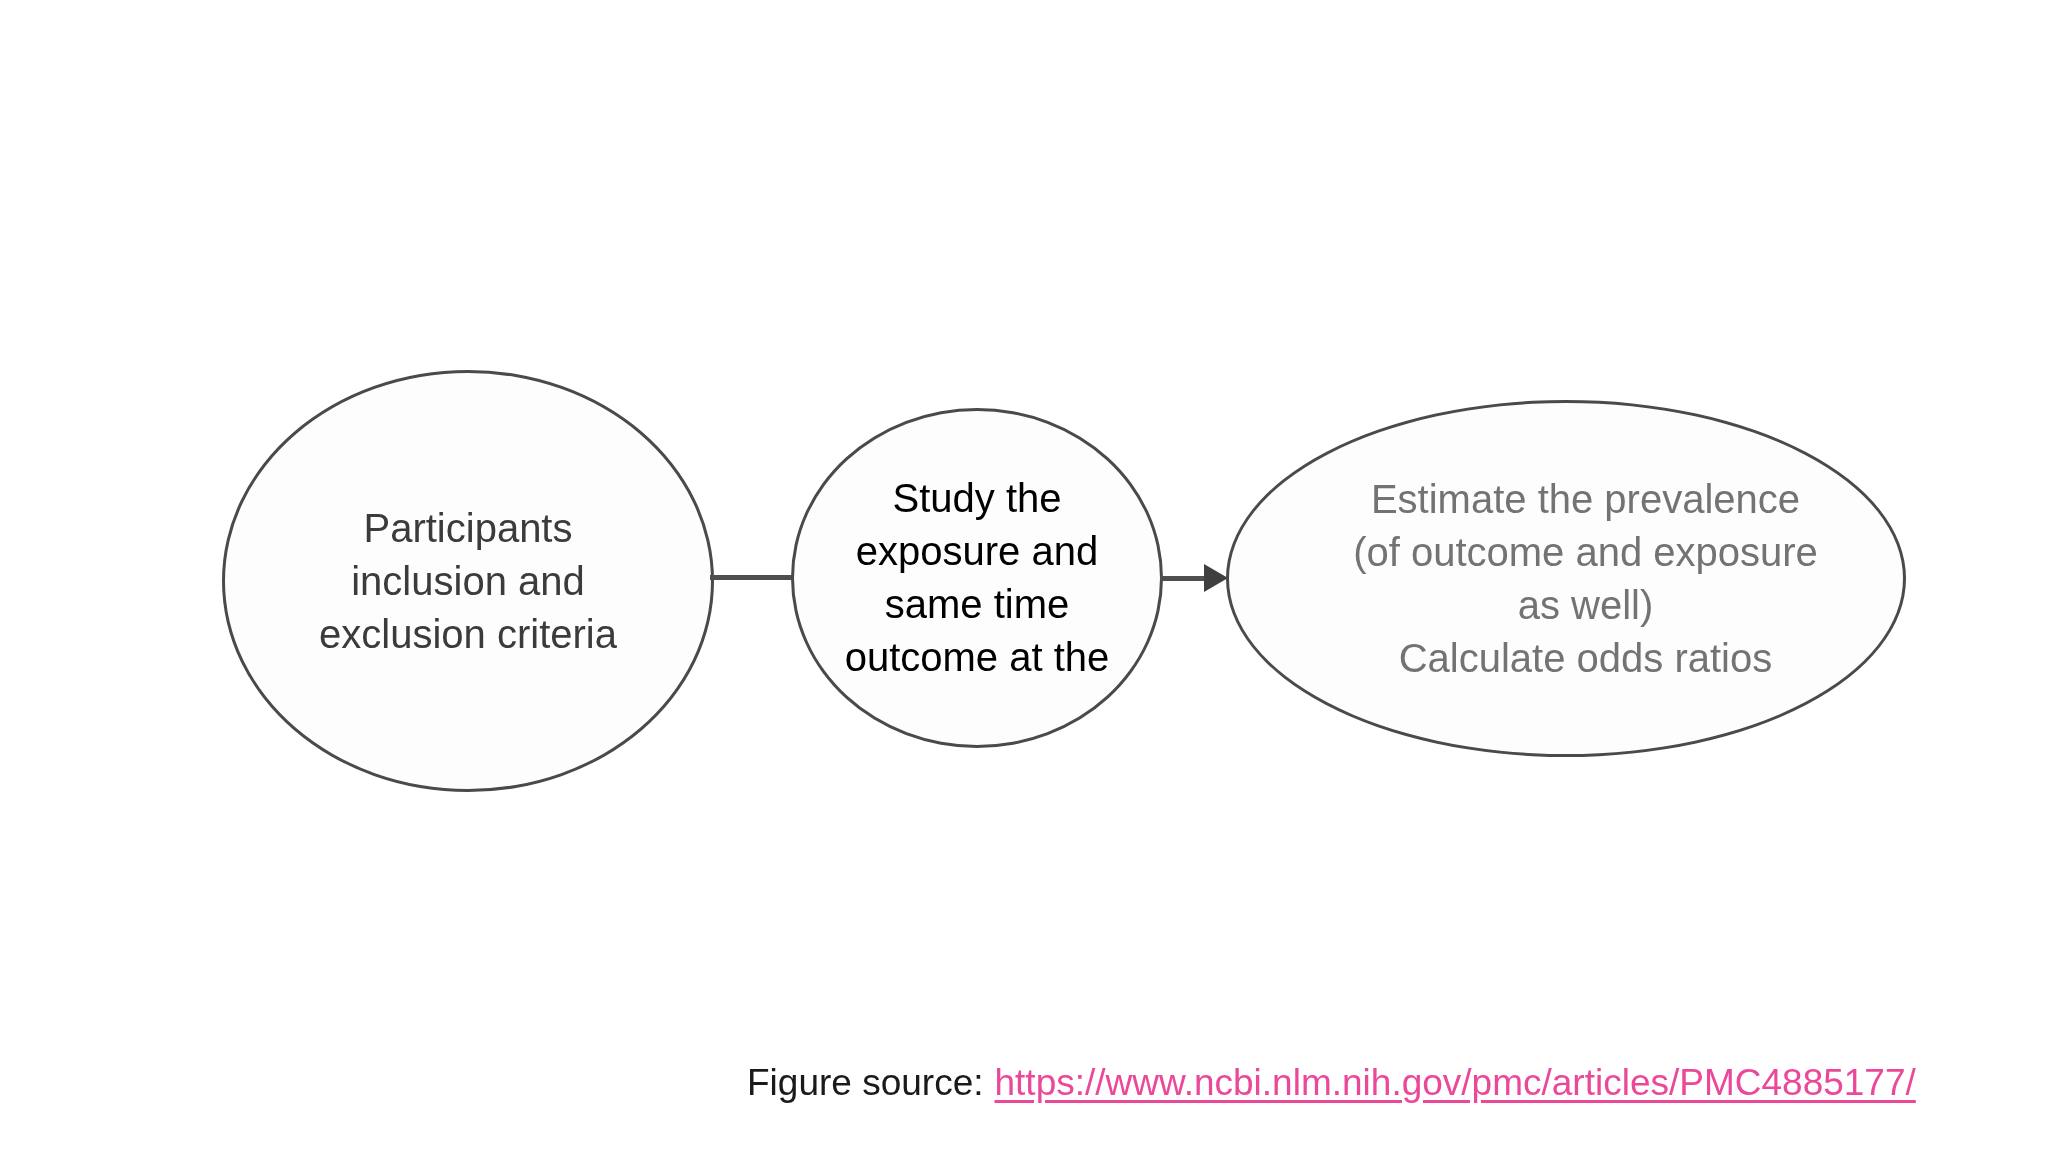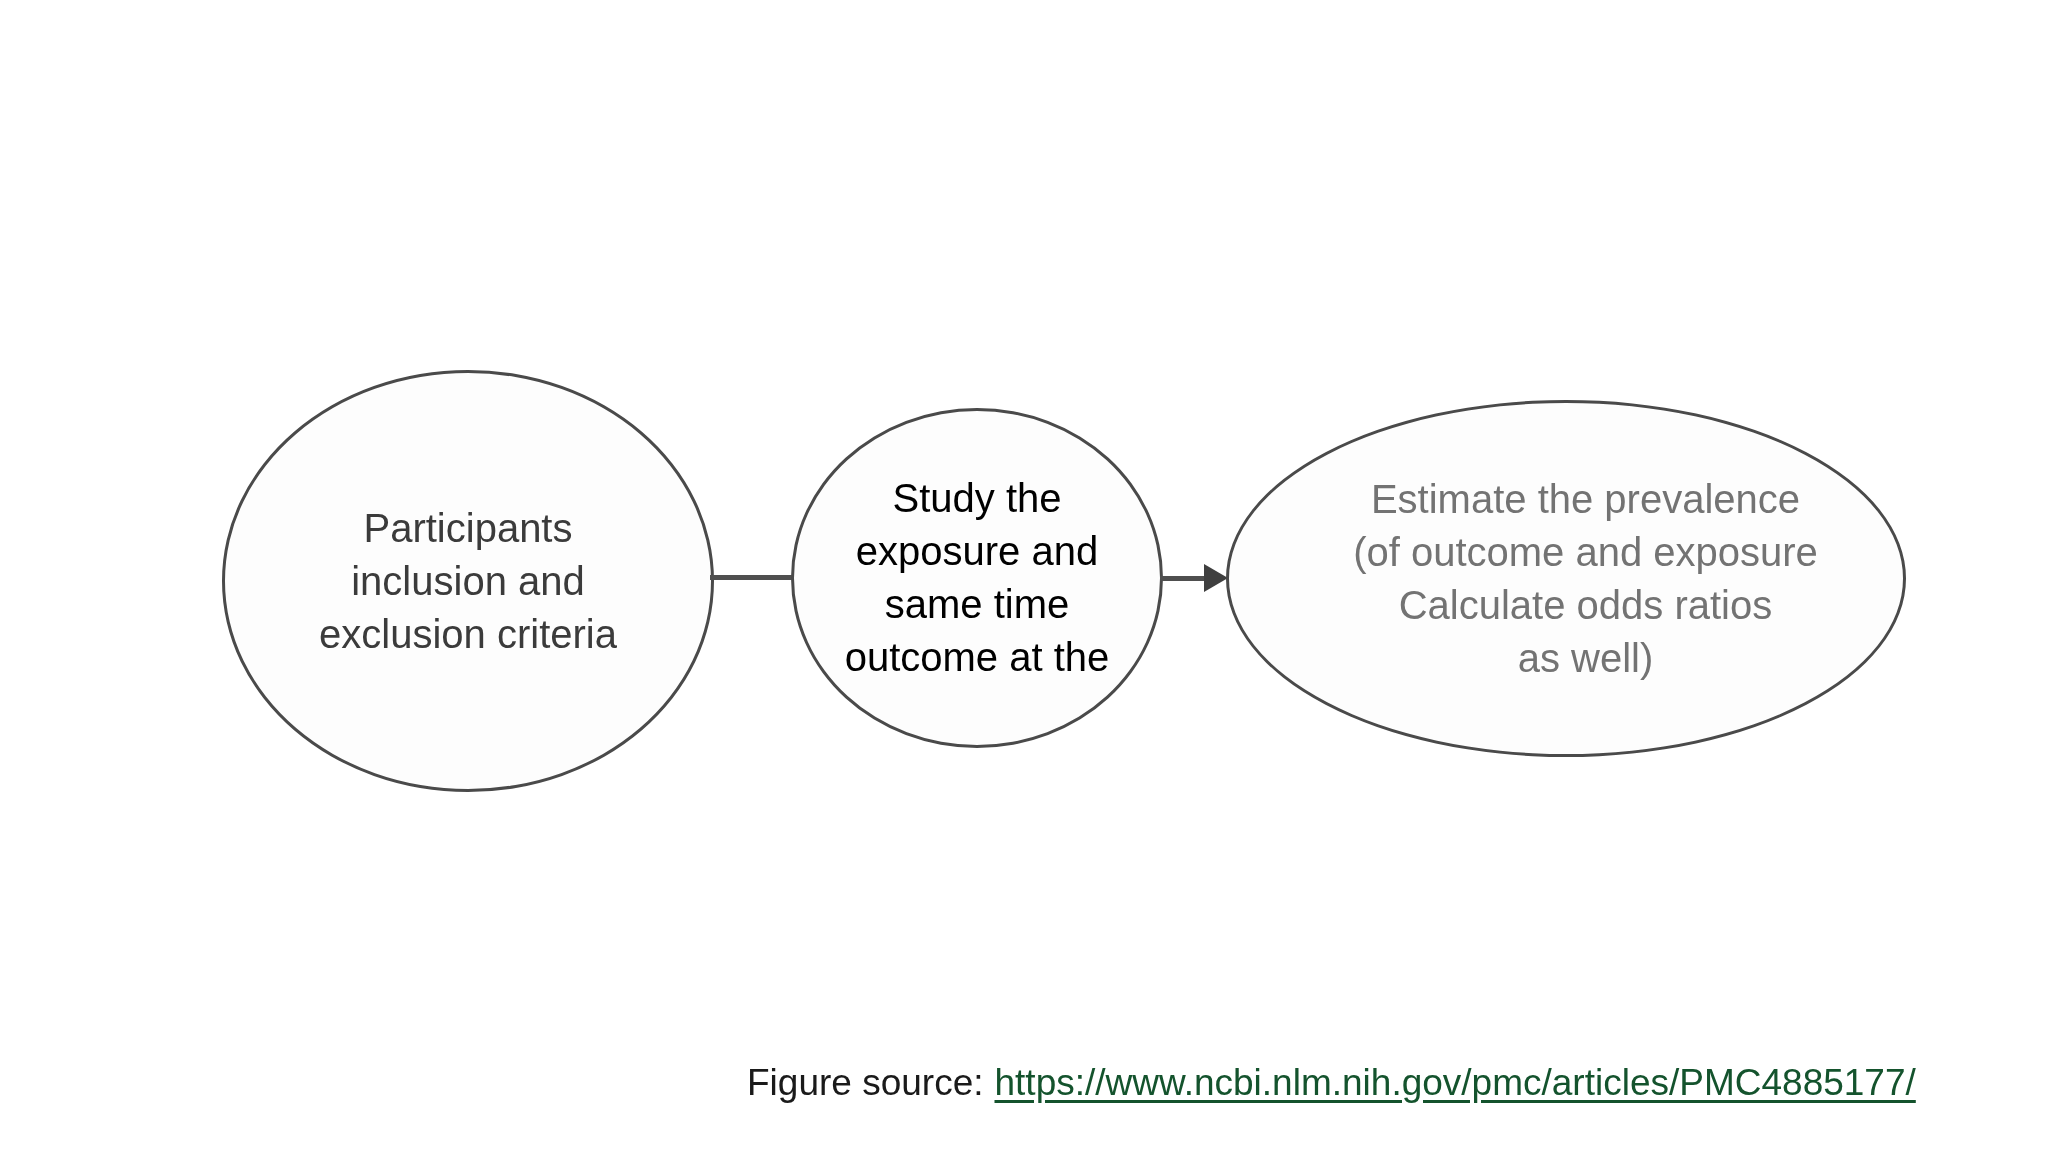--- a/index.html
+++ b/index.html
@@ -102,23 +102,23 @@
 
   <div class="connector connector-2">
     <div class="shaft"></div>
     <div class="head"></div>
   </div>
 
   <div class="ellipse ellipse-3" style="border-color: rgb(74, 74, 74);">
     <div class="node-text" style="color: #737373; margin-left: 39px;">
       <span>Estimate the prevalence</span>
       <span>(of outcome and exposure</span>
+      <span>as well)</span>
       <span>Calculate odds ratios</span>
-      <span>as well)</span>
     </div>
   </div>
 
   <div class="footer">
     <span>Figure source:</span>
-    <a href="#" style="color: #14532d; text-decoration: underline;">https://www.ncbi.nlm.nih.gov/pmc/articles/PMC4885177/</a>
+    <a href="#" style="color: #ec4899; text-decoration: underline;">https://www.ncbi.nlm.nih.gov/pmc/articles/PMC4885177/</a>
   </div>
 
 </div>
 
 </body></html>

